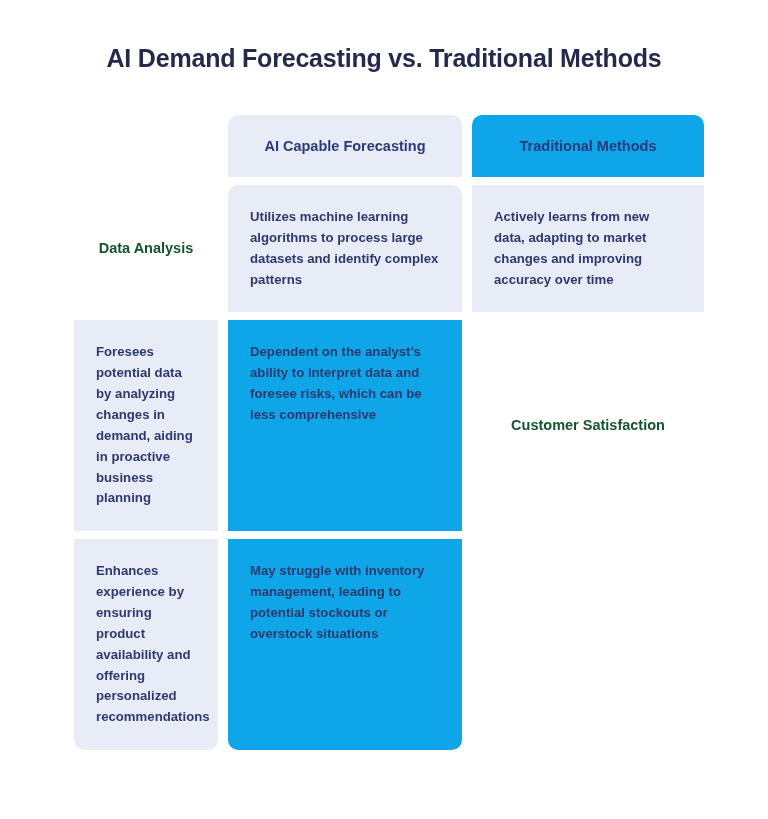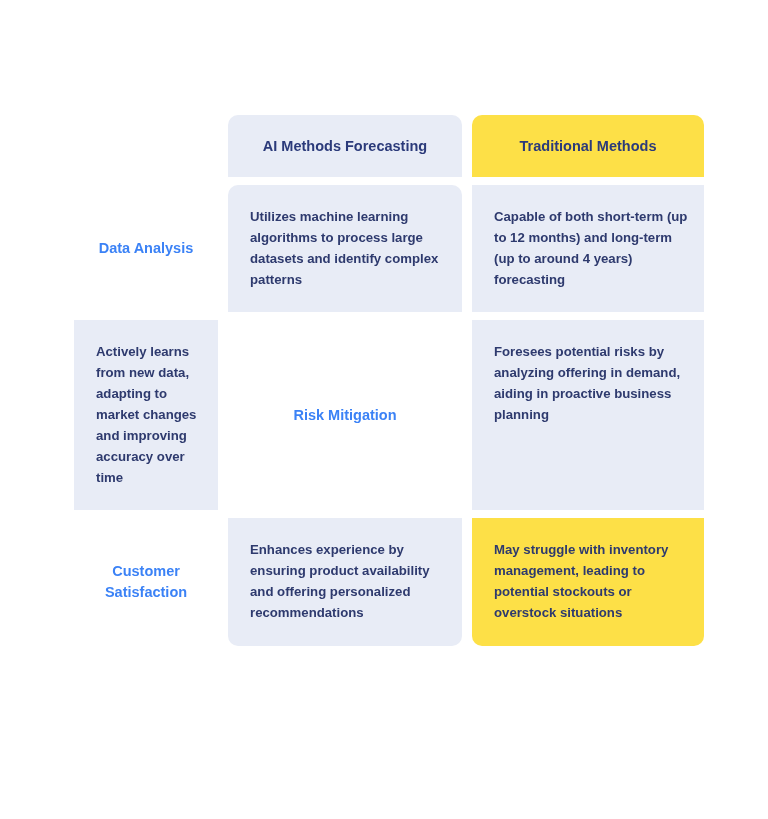--- a/index.html
+++ b/index.html
@@ -48,36 +48,36 @@
   }
 
   .rowlabel {
     display: flex;
     align-items: center;
     justify-content: center;
     text-align: center;
     font-size: 14.5px;
     font-weight: bold;
     line-height: 1.45;
-    color: #3b82f6;
+    color: #14532d;
     padding: 0 4px;
     box-sizing: border-box;
   }
 
   .cell {
     font-size: 13.2px;
     font-weight: bold;
     line-height: 1.58;
     color: #2e3a6e;
-    padding: 22px 12px 22px 22px;
+    padding: 22px 22px 22px 22px;
     box-sizing: border-box;
   }
 
   .cell.col-a { background: #e8ecf6; }
-  .cell.col-b { background: #fde047; }
+  .cell.col-b { background: #0ea5e9; }
 
   .cell.head {
     display: flex;
     align-items: center;
     justify-content: center;
     text-align: center;
     font-size: 14.5px;
     font-weight: bold;
     color: #2b3a7a;
     padding: 0 10px;
@@ -88,35 +88,35 @@
   .cell.r-first { border-radius: 10px 10px 0 0; }
   .cell.r-last  { border-radius: 0 0 10px 10px; }
 
   .spacer { background: transparent; }
 </style>
 </head>
 <body>
 
 <div class="page">
 
+  <div class="title">AI Demand Forecasting vs. Traditional Methods</div>
 
   <div class="table">
 
     <div class="spacer"></div>
-    <div class="cell col-a head r-first">AI Methods Forecasting</div>
+    <div class="cell col-a head r-first">AI Capable Forecasting</div>
     <div class="cell col-b head r-first">Traditional Methods</div>
 
     <div class="rowlabel">Data Analysis</div>
     <div class="cell col-a r-first">Utilizes machine learning algorithms to process large datasets and identify complex patterns</div>
 
-    <div class="cell col-a">Capable of both short-term (up to 12 months) and long-term (up to around 4 years) forecasting</div>
 
     <div class="cell col-a">Actively learns from new data, adapting to market changes and improving accuracy over time</div>
 
-    <div class="rowlabel">Risk Mitigation</div>
-    <div class="cell col-a">Foresees potential risks by analyzing offering in demand, aiding in proactive business planning</div>
+    <div class="cell col-a">Foresees potential data by analyzing changes in demand, aiding in proactive business planning</div>
+    <div class="cell col-b">Dependent on the analyst's ability to interpret data and foresee risks, which can be less comprehensive</div>
 
     <div class="rowlabel">Customer Satisfaction</div>
     <div class="cell col-a r-last">Enhances experience by ensuring product availability and offering personalized recommendations</div>
     <div class="cell col-b r-last">May struggle with inventory management, leading to potential stockouts or overstock situations</div>
 
   </div>
 </div>
 
 </body></html>

